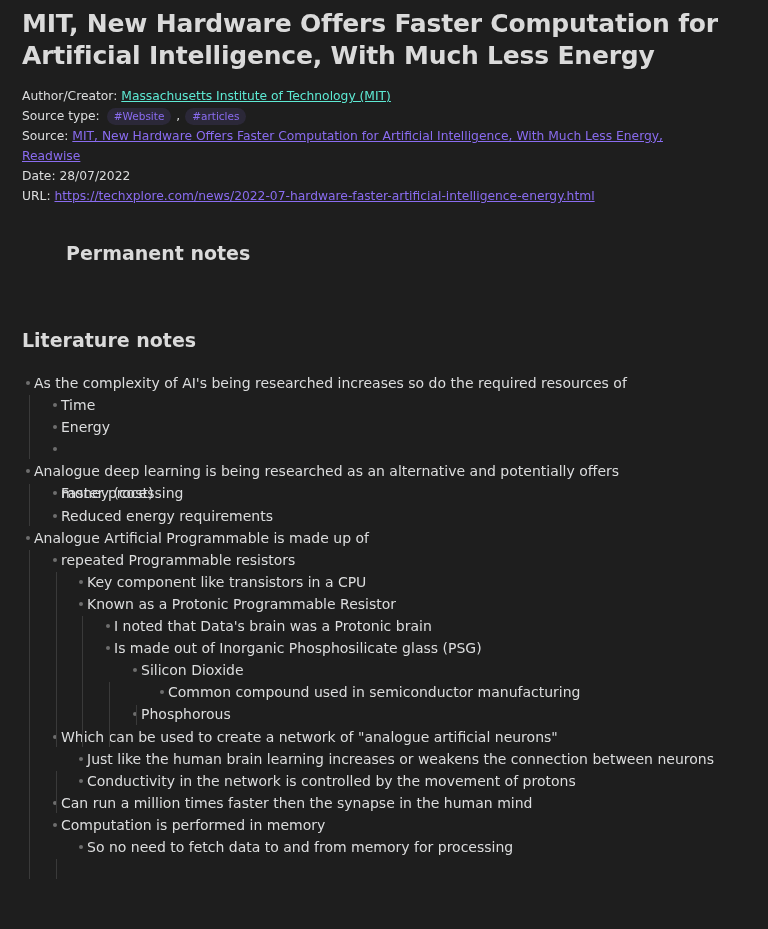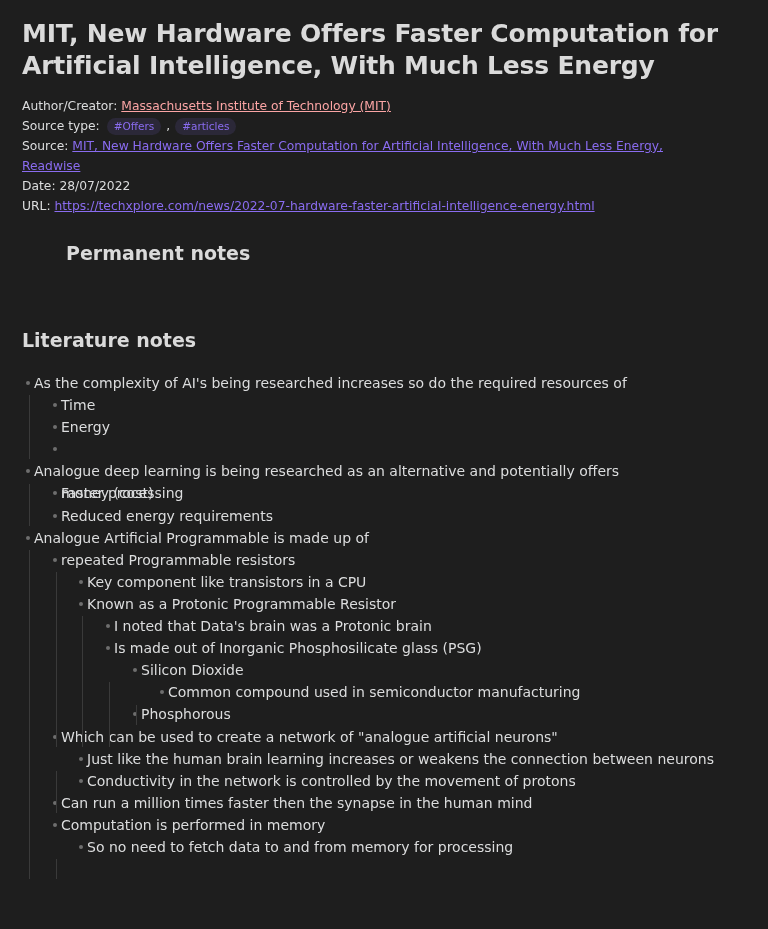--- a/index.html
+++ b/index.html
@@ -9,21 +9,21 @@
     }
     body {
       width: 768px;
       height: 929px;
       overflow: hidden;
       color: #dcddde;
       font-family: "DejaVu Sans", "Liberation Sans", sans-serif;
     }
     .page {
       position: relative;
-      padding: 15px 22px;
+      padding: 5px 22px;
     }
     h1.title {
       margin: 0;
       padding-top: 3px;
       font-size: 25px;
       line-height: 32px;
       font-weight: bold;
       color: #dadada;
       letter-spacing: -0.2px;
     }
@@ -35,21 +35,21 @@
     }
     .meta-row { white-space: nowrap; }
     .meta-row.wrap { white-space: normal; }
     .lbl { color: #dcddde; }
     a.link {
       color: #8a6cf0;
       text-decoration: underline;
       cursor: pointer;
     }
     a.link.muted {
-      color: #fca5a5;
+      color: #5eead4;
     }
     .tag {
       display: inline-block;
       background: #2b2838;
       color: #8a6cf0;
       border-radius: 10px;
       padding: 0 7px;
       font-size: 10.5px;
       line-height: 17px;
       margin: 0 3px;
@@ -100,21 +100,21 @@
 <div class="page">
   <h1 class="title">MIT, New Hardware Offers Faster Computation for Artificial Intelligence, With Much Less Energy</h1>
 
   <div class="meta">
     <div class="meta-row">
       <span class="lbl">Author/Creator:</span>
       <a class="link muted">Massachusetts Institute of Technology (MIT)</a>
     </div>
     <div class="meta-row">
       <span class="lbl">Source type:</span>
-      <span class="tag">#Offers</span><span class="comma">,</span><span class="tag">#articles</span>
+      <span class="tag">#Website</span><span class="comma">,</span><span class="tag">#articles</span>
     </div>
     <div class="meta-row wrap">
       <span class="lbl">Source:</span>
       <a class="link">MIT, New Hardware Offers Faster Computation for Artificial Intelligence, With Much Less Energy,</a><br>
       <a class="link">Readwise</a>
     </div>
     <div class="meta-row">
       <span class="lbl">Date:</span>
       <span>28/07/2022</span>
     </div>

